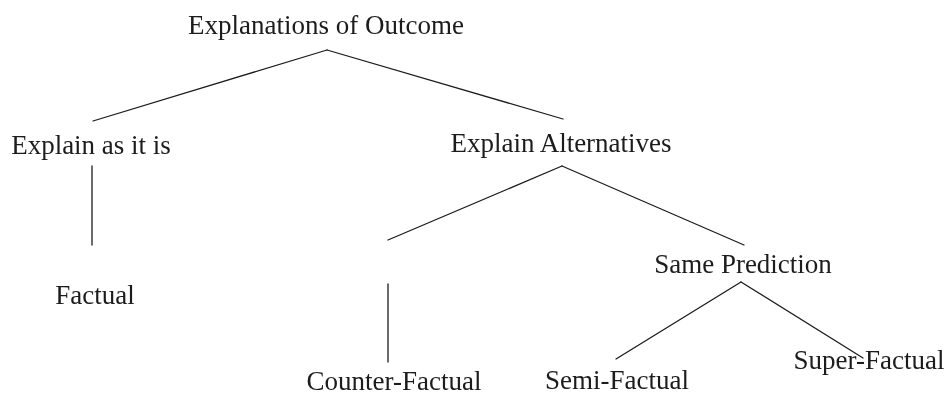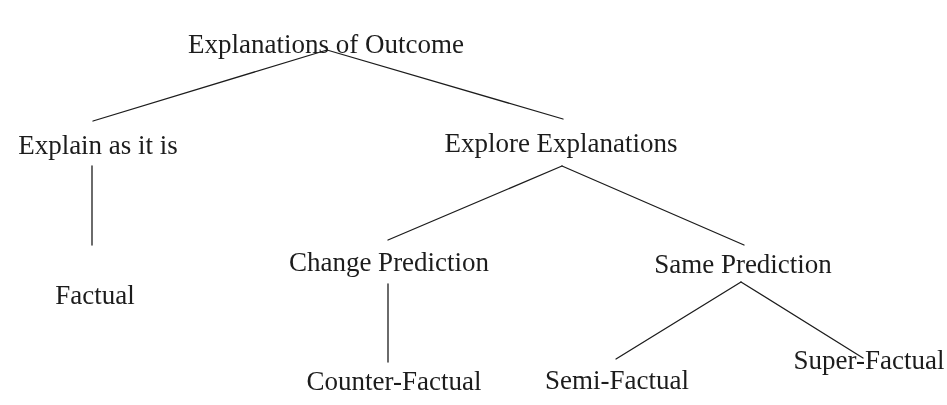--- a/index.html
+++ b/index.html
@@ -45,29 +45,28 @@
     <line x1="327" y1="50" x2="93" y2="121"></line>
     <line x1="327" y1="50" x2="563" y2="119"></line>
     <line x1="92" y1="166" x2="92" y2="245"></line>
     <line x1="562" y1="166" x2="388" y2="240"></line>
     <line x1="562" y1="166" x2="744" y2="245"></line>
     <line x1="388" y1="284" x2="388" y2="362"></line>
     <line x1="741" y1="282" x2="616" y2="359"></line>
     <line x1="741" y1="282" x2="863" y2="358"></line>
   </svg>
 
-  <div class="node" style="left:326px; top:25px;margin-top:19px;">Explanations of Outcome</div>
+  <div class="node" style="left:326px; top:25px;">Explanations of Outcome</div>
 
-  <div class="node" style="left:98px; top:145px;">Explain as it is</div>
+  <div class="node" style="left:91px; top:145px;">Explain as it is</div>
 
-  <div class="node" style="left:561px; top:143px;">Explore Explanations</div>
+  <div class="node" style="left:561px; top:143px;">Explain Alternatives</div>
 
   <div class="node" style="left:95px; top:262px;margin-top:33px;">Factual</div>
 
-  <div class="node" style="left:389px; top:262px;">Change Prediction</div>
 
   <div class="node" style="left:743px; top:264px;">Same Prediction</div>
 
   <div class="node" style="left:617px; top:380px;">Semi-Factual</div>
 
   <div class="node" style="left:394px; top:381px;">Counter-Factual</div>
 
   <div class="node" style="left:869px; top:360px;">Super-Factual</div>
 
 </div>

